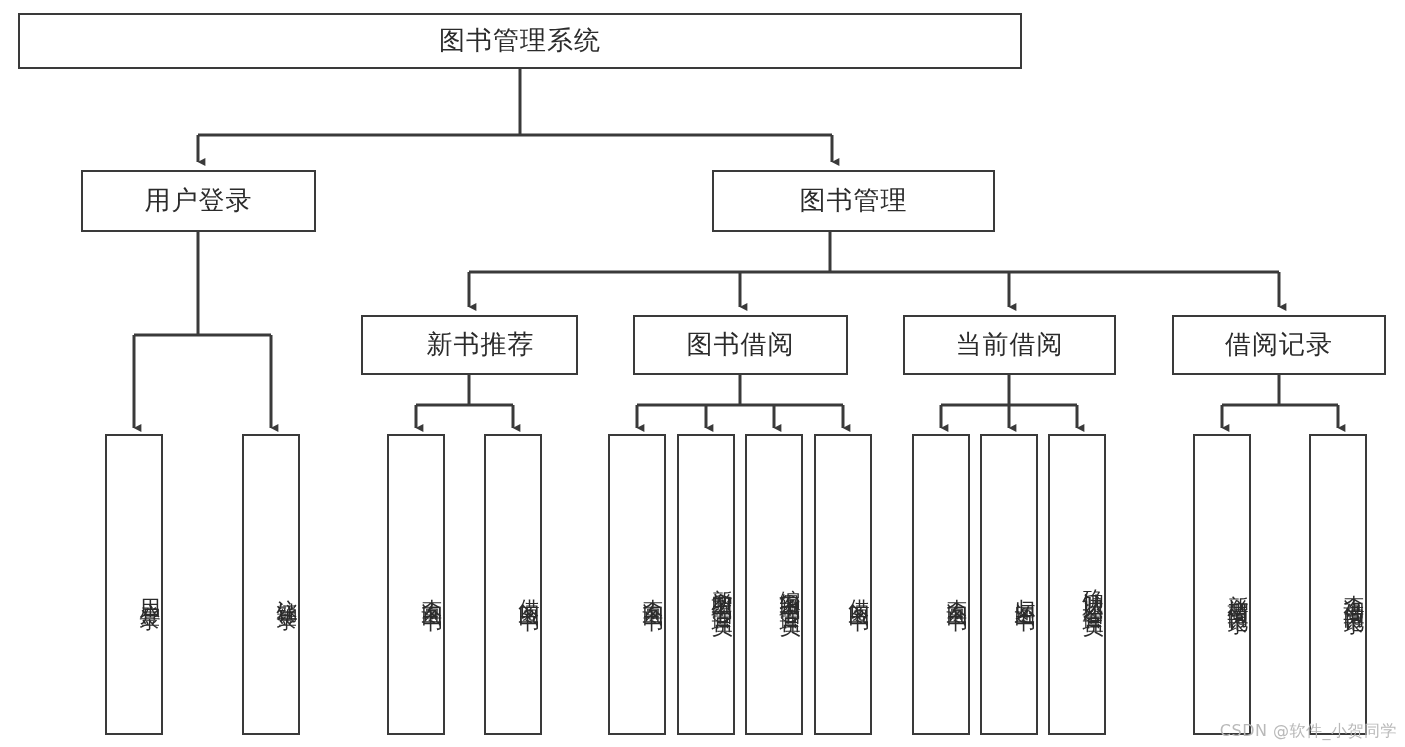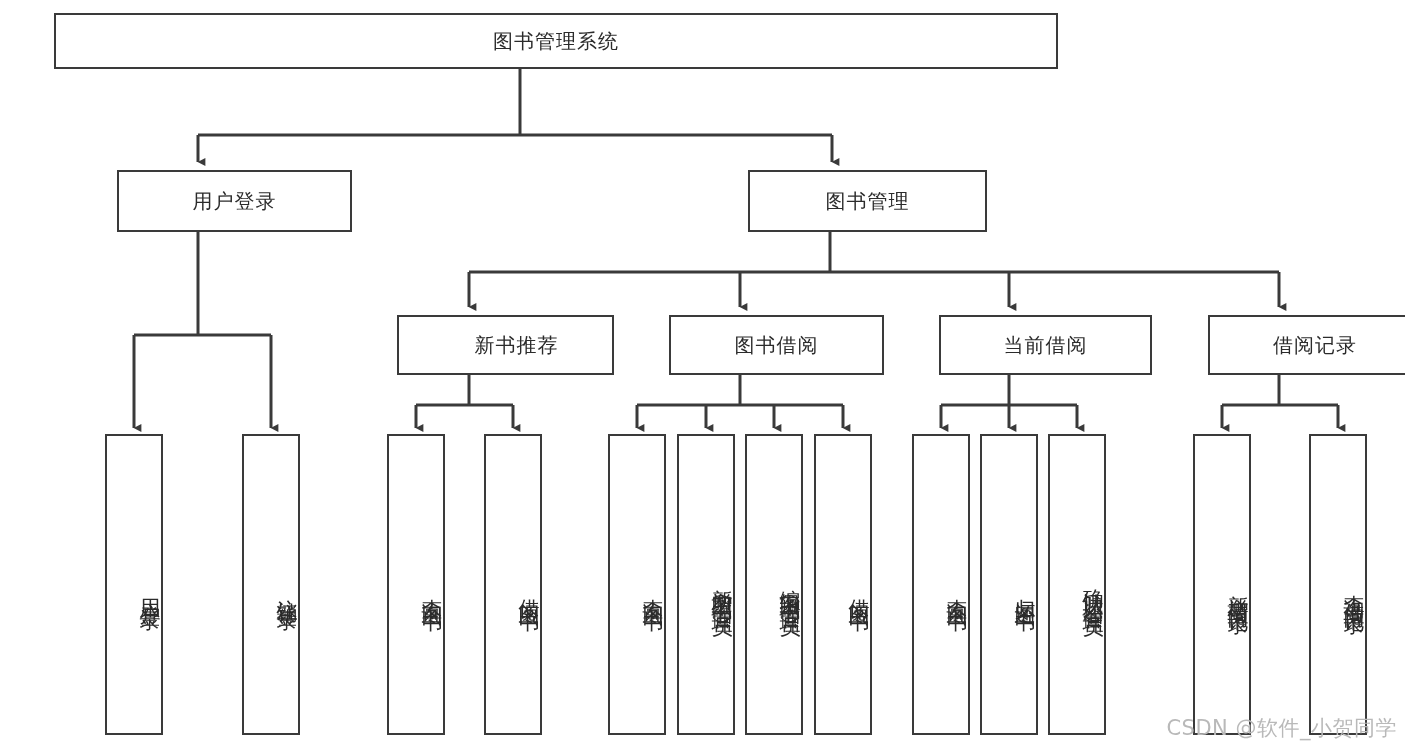--- a/index.html
+++ b/index.html
@@ -31,24 +31,23 @@
     box-sizing: border-box;
     border: 2px solid #3a3a3a;
     background: #ffffff;
     display: flex;
     align-items: center;
     justify-content: center;
     color: #2b2b2b;
     z-index: 2;
   }
   .node.horiz {
-    font-size: 20px;
+    font-size: 26px;
     letter-spacing: 1px;
     line-height: 1.2;
-    margin-left: 36px;
   }
   .node.vert {
     writing-mode: vertical-rl;
     text-orientation: upright;
     font-size: 21px;
     letter-spacing: 4px;
     line-height: 1.05;
     align-items: flex-start;
     justify-content: center;
     padding-top: 10px;
@@ -58,21 +57,21 @@
     text-orientation: upright;
     white-space: nowrap;
   }
   .node-root {
     font-size: 23px;
   }
   .watermark {
     position: absolute;
     right: 8px;
     bottom: 5px;
-    font-size: 21px;
+    font-size: 16px;
     color: #b9b9b9;
     letter-spacing: 0.5px;
     z-index: 3;
     white-space: nowrap;
   }
 </style>
 </head>
 <body>
 
 <div id="diagram">
@@ -128,21 +127,21 @@
   </svg>
 
   <div class="node horiz node-root" style="left:18px; top:13px; width:1004px; height:56px;">
     <span>图书管理系统</span>
   </div>
 
   <div class="node horiz" style="left:81px; top:170px; width:235px; height:62px;">
     <span>用户登录</span>
   </div>
 
-  <div class="node horiz" style="left:712px; top:170px; width:239px; height:62px;">
+  <div class="node horiz" style="left:712px; top:170px; width:283px; height:62px;">
     <span>图书管理</span>
   </div>
 
   <div class="node horiz" style="left:361px; top:315px; width:217px; height:60px;padding-left:22px;">
     <span>新书推荐</span>
   </div>
 
   <div class="node horiz" style="left:633px; top:315px; width:215px; height:60px;">
     <span>图书借阅</span>
   </div>

